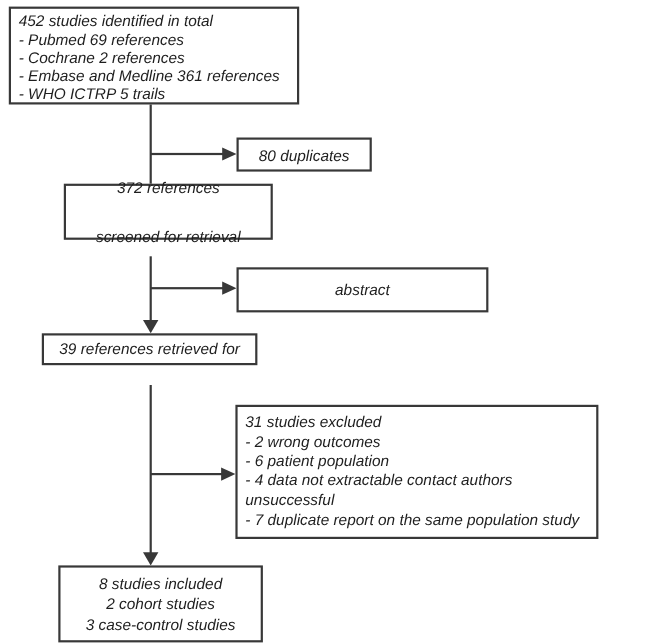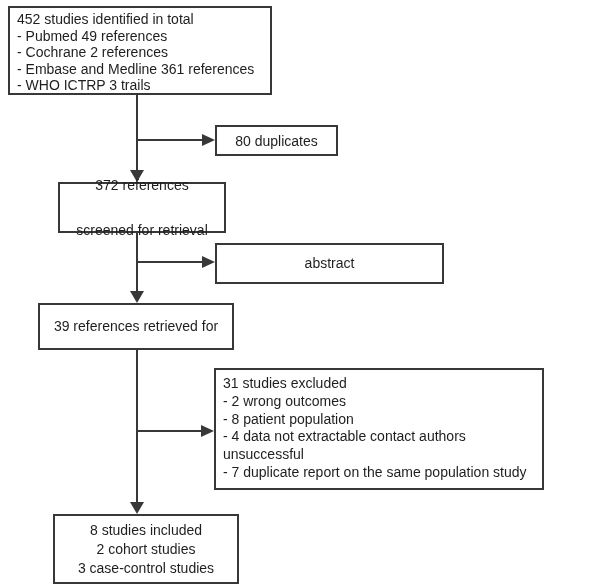--- a/index.html
+++ b/index.html
@@ -16,20 +16,21 @@
     color: #1e1e1e;
   }
   .box {
     position: absolute;
     border: 2px solid #383838;
     background: #ffffff;
     box-sizing: border-box;
     font-size: 14px;
     line-height: 16.5px;
     color: #1e1e1e;
+    font-style: italic;
   }
   .box.left-align {
     text-align: left;
     padding: 3px 6px 2px 7px;
   }
   .box.centered {
     text-align: center;
     display: flex;
     flex-direction: column;
     justify-content: center;
@@ -56,37 +57,37 @@
     position: absolute;
     width: 0;
     height: 0;
     border-top: 6px solid transparent;
     border-bottom: 6px solid transparent;
     border-left: 13px solid #383838;
   }
   
   #box-identified      { left: 8px;   top: 6px;   width: 264px; height: 89px; }
   #box-duplicates      { left: 215px; top: 125px; width: 123px; height: 31px; line-height: 18px; }
-  #box-screened        { left: 58px;  top: 182px; width: 168px; height: 51px; gap: 29px; }
+  #box-screened        { left: 58px;  top: 167px; width: 190px; height: 51px; gap: 29px; }
   #box-excluded-title  { left: 215px; top: 243px; width: 229px; height: 41px; }
-  #box-retrieved       { left: 38px;  top: 303px; width: 196px; height: 47px; }
+  #box-retrieved       { left: 38px;  top: 303px; width: 196px; height: 29px; }
   #box-excluded-detail { left: 214px; top: 368px; width: 330px; height: 122px; line-height: 17.8px; padding-top: 5px; }
   #box-included        { left: 53px;  top: 514px; width: 186px; height: 70px; line-height: 19px; }
 </style>
 </head>
 <body>
 
 <div id="canvas">
 
   <div class="box left-align" id="box-identified">
     <div>452 studies identified in total</div>
-    <div>- Pubmed 49 references</div>
+    <div>- Pubmed 69 references</div>
     <div>- Cochrane 2 references</div>
     <div>- Embase and Medline 361 references</div>
-    <div>- WHO ICTRP 3 trails</div>
+    <div>- WHO ICTRP 5 trails</div>
   </div>
 
   <div class="vline" style="left:136px; top:95px; height:77px;"></div>
   <div class="arrow-down" style="left:130px; top:170px;"></div>
 
   <div class="hline" style="left:137px; top:139px; width:66px;"></div>
   <div class="arrow-right" style="left:202px; top:134px;"></div>
 
   <div class="box centered" id="box-duplicates">
     <div>80 duplicates</div>
@@ -113,21 +114,21 @@
 
   <div class="vline" style="left:136px; top:350px; height:153px;"></div>
   <div class="arrow-down" style="left:130px; top:502px;"></div>
 
   <div class="hline" style="left:137px; top:430px; width:65px;"></div>
   <div class="arrow-right" style="left:201px; top:425px;"></div>
 
   <div class="box left-align" id="box-excluded-detail">
     <div>31 studies excluded</div>
     <div>- 2 wrong outcomes</div>
-    <div>- 8 patient population</div>
+    <div>- 6 patient population</div>
     <div>- 4 data not extractable contact authors unsuccessful</div>
     <div>- 7 duplicate report on the same population study</div>
   </div>
 
   <div class="box centered" id="box-included">
     <div>8 studies included</div>
     <div>2 cohort studies</div>
     <div>3 case-control studies</div>
   </div>
 

